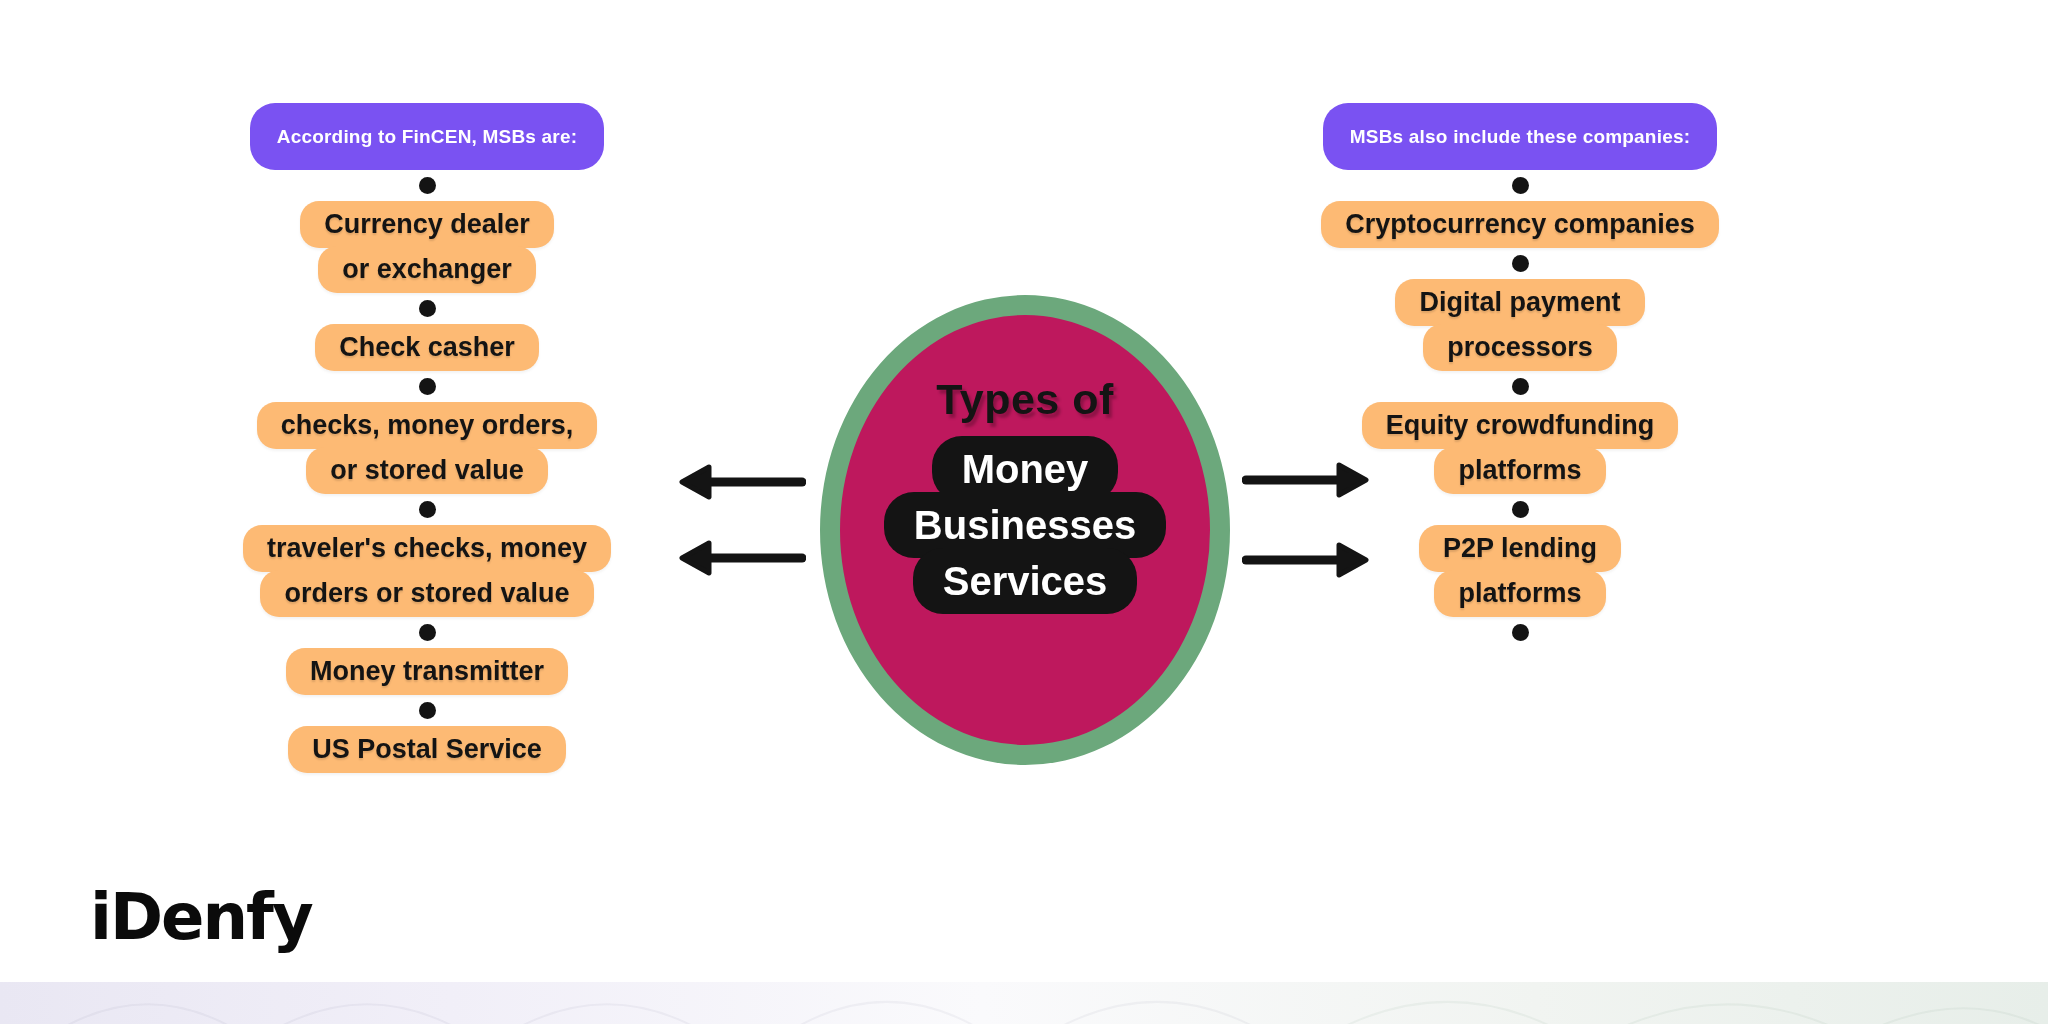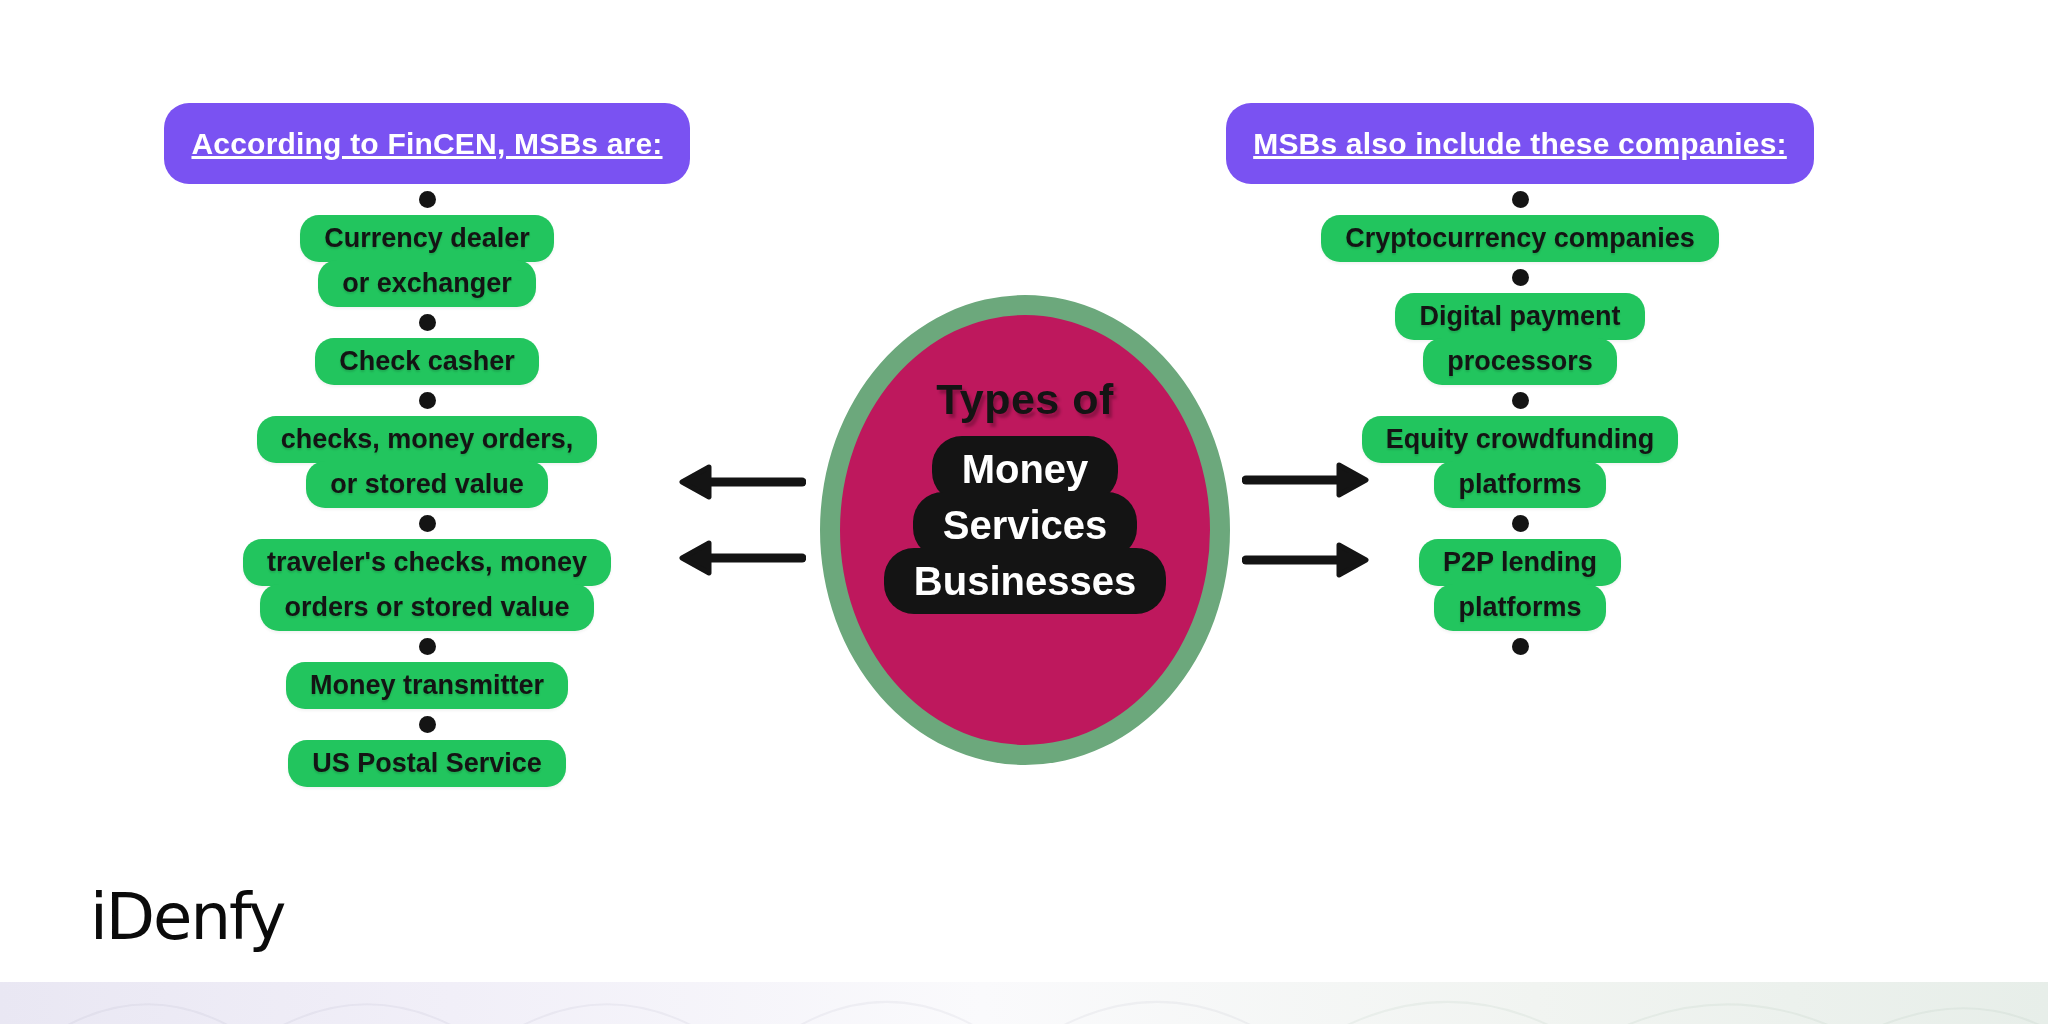--- a/index.html
+++ b/index.html
@@ -11,33 +11,33 @@
   }
   
   .column{
     position:absolute;top:103px;width:600px;
     display:flex;flex-direction:column;align-items:center;
   }
   .col-left{left:127px;}
   .col-right{left:1220px;}
   .hdr-pill{
     background:var(--purple,#7A52F2);
-    color:#ffffff;font-weight:700;font-size:30px;
-    line-height:49px;padding:16px 27px;border-radius:25px;
-    white-space:nowrap;letter-spacing:0.2px;text-decoration:underline;
+    color:#ffffff;font-weight:700;font-size:19px;
+    line-height:49px;padding:9px 27px;border-radius:25px;
+    white-space:nowrap;letter-spacing:0.2px;
   }
   .dot{
     width:17px;height:17px;border-radius:50%;
     background:#141414;margin:7px auto;flex:0 0 auto;
   }
   .item{
     display:flex;flex-direction:column;align-items:center;
   }
   .line{
-    background:#22c55e;color:#141414;
+    background:#fdba74;color:#141414;
     font-weight:700;font-size:27px;line-height:47px;
     padding:0 24px;border-radius:19px;white-space:nowrap;
     text-shadow:0 2px 2px rgba(0,0,0,0.13);
     box-shadow:0 2px 3px rgba(0,0,0,0.05);
   }
   .item .line + .line{margin-top:-2px;}
   
   .circle{
     position:absolute;left:820px;top:295px;
     width:370px;height:370px;border-radius:50%;
@@ -58,21 +58,21 @@
     padding:0 30px;border-radius:30px;white-space:nowrap;
   }
   .blob .blob-line + .blob-line{margin-top:-10px;}
   
   .arrow{position:absolute;width:130px;height:36px;}
   .arrow svg{display:block;}
   
   .logo{
     position:absolute;left:90px;top:880px;
     font-family:"DejaVu Sans", sans-serif;
-    font-weight:400;font-size:64px;color:#0b0b0b;
+    font-weight:700;font-size:64px;color:#0b0b0b;
     letter-spacing:-2px;
   }
   
   .band{
     position:absolute;left:0;bottom:0;width:2048px;height:42px;
     background:linear-gradient(90deg,#e9e7f3 0%,#f1eff8 22%,#fafafc 48%,#f1f4f1 75%,#e7eee9 100%);
     overflow:hidden;
   }
   .band svg{display:block;}
 </style>
@@ -142,22 +142,22 @@
     <span class="line">platforms</span>
   </div>
 
   <span class="dot"></span>
 </div>
 
 <div class="circle">
   <div class="circle-title">Types of</div>
   <div class="blob">
     <span class="blob-line">Money</span>
+    <span class="blob-line">Businesses</span>
     <span class="blob-line">Services</span>
-    <span class="blob-line">Businesses</span>
   </div>
 </div>
 
 <div class="arrow" style="left:676px;top:464px;">
   <svg width="130" height="36" viewBox="0 0 130 36">
     <line x1="32" y1="18" x2="126" y2="18" stroke="#141414" stroke-width="9" stroke-linecap="round"></line>
     <path d="M33 3 L6 18 L33 33 Z" fill="#141414" stroke="#141414" stroke-width="5" stroke-linejoin="round"></path>
   </svg>
 </div>
 <div class="arrow" style="left:676px;top:540px;">

